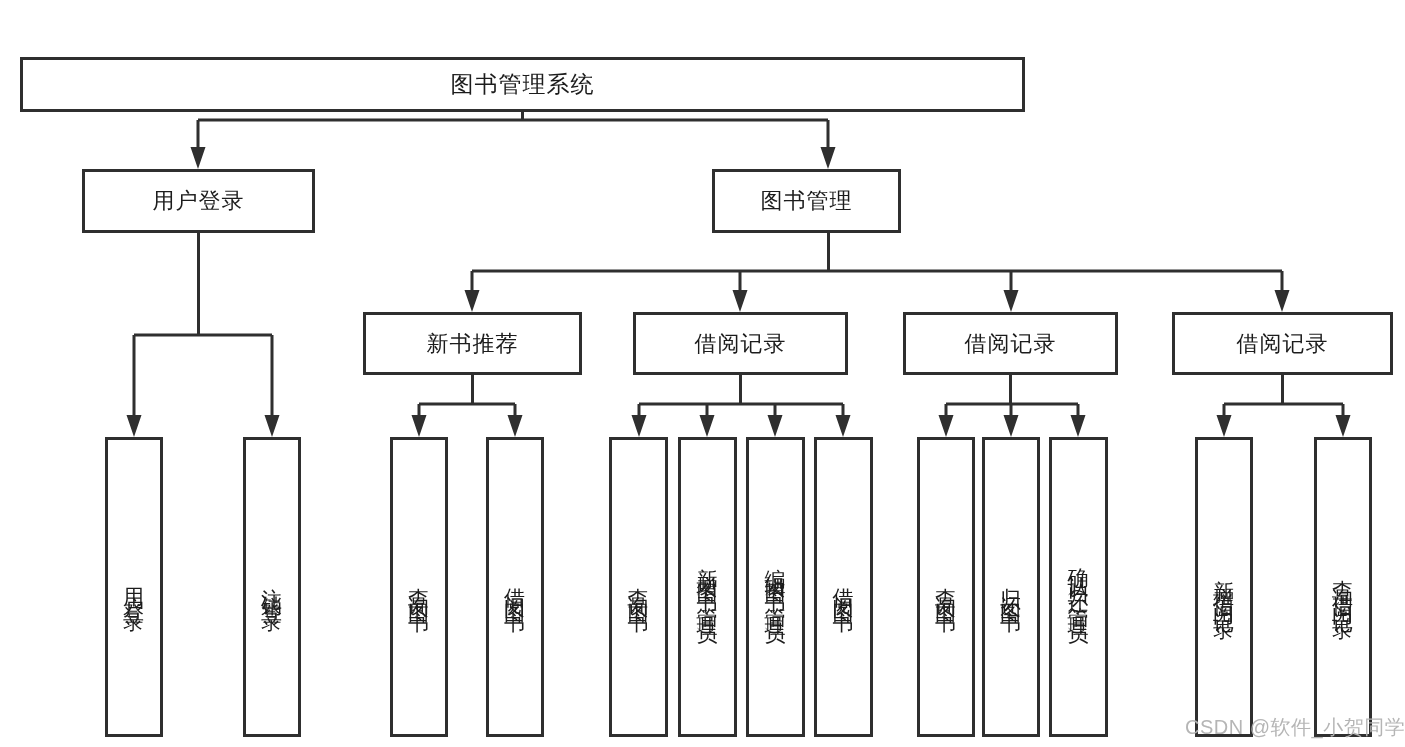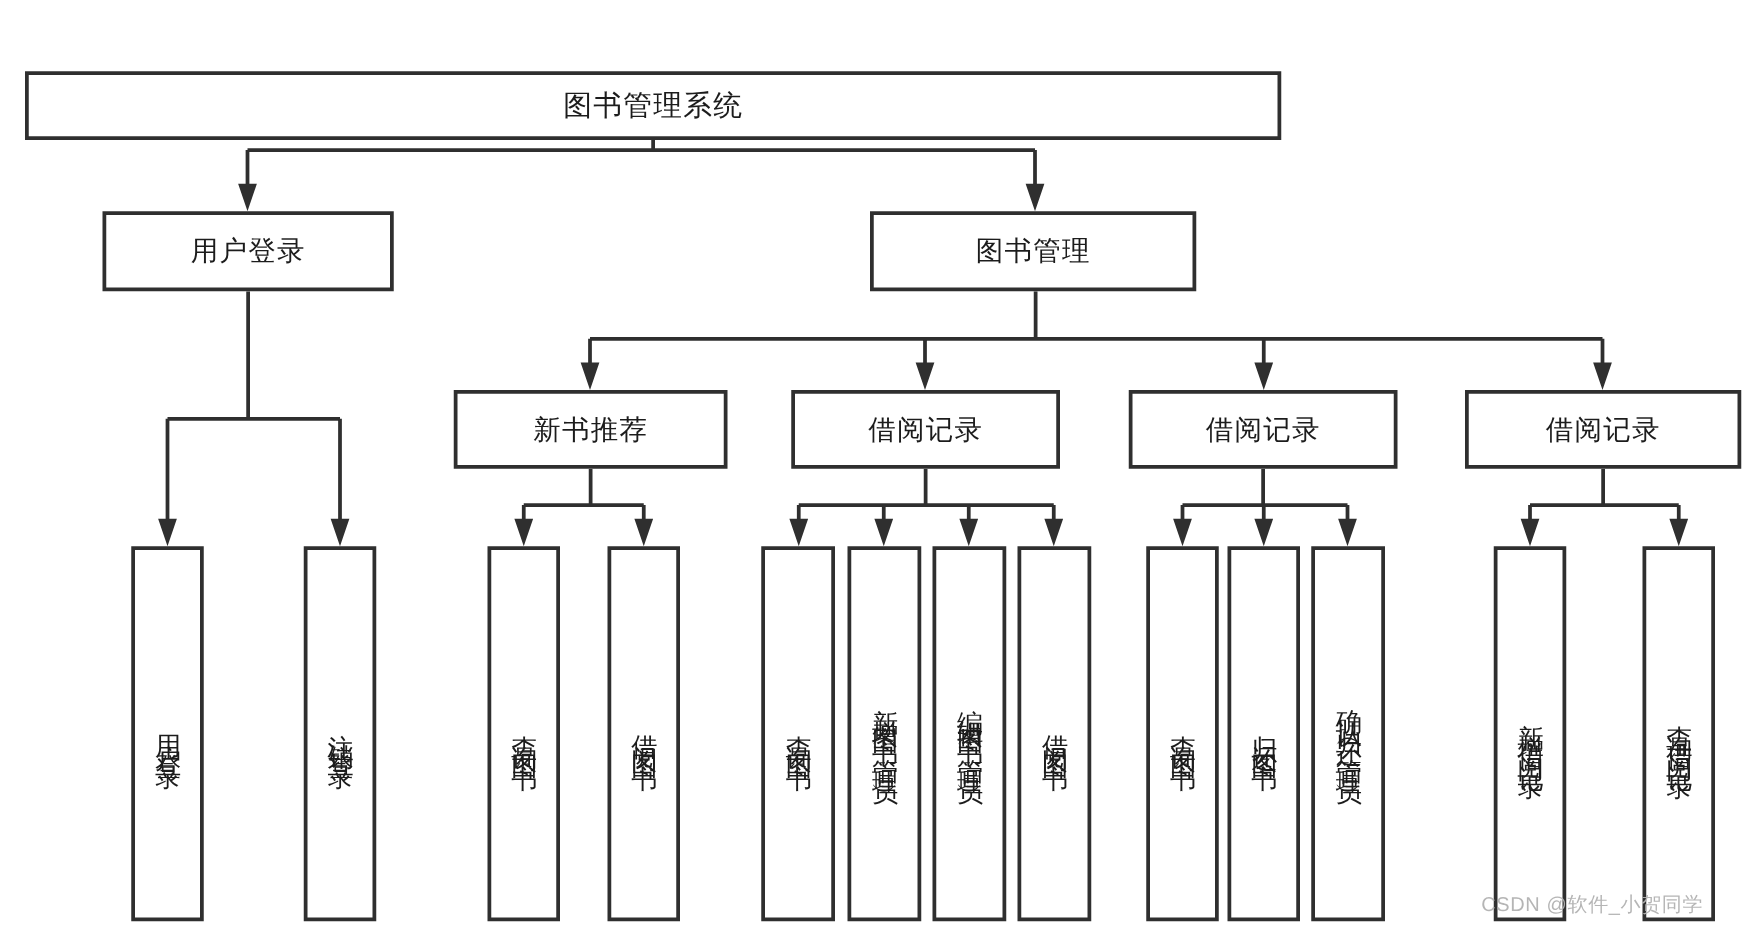--- a/index.html
+++ b/index.html
@@ -34,21 +34,21 @@
     writing-mode: vertical-rl;
     text-orientation: upright;
     font-size: 21px;
     letter-spacing: 8px;
     line-height: 1;
     white-space: nowrap;
   }
   
   #n-root       { left: 20px;   top: 13px;  width: 1005px; height: 55px; margin-top: 44px; }
   #n-user-login { left: 82px;   top: 169px; width: 233px;  height: 64px; }
-  #n-book-mgmt  { left: 696px;  top: 169px; width: 261px;  height: 64px; }
+  #n-book-mgmt  { left: 712px;  top: 169px; width: 189px;  height: 64px; }
   #n-nbr { left: 363px;  top: 312px; width: 219px; height: 63px; }
   #n-bb  { left: 633px;  top: 312px; width: 215px; height: 63px; }
   #n-cb  { left: 903px;  top: 312px; width: 215px; height: 63px; }
   #n-br  { left: 1172px; top: 312px; width: 221px; height: 63px; }
   
   #l-login      { left: 105px; }
   #l-logout     { left: 243px; }
   #l-nbr-query  { left: 390px; }
   #l-nbr-borrow { left: 486px; }
   #l-bb-query   { left: 609px; width: 59px; }
@@ -58,21 +58,21 @@
   #l-cb-query   { left: 917px; }
   #l-cb-return  { left: 982px; }
   #l-cb-confirm { left: 1049px; width: 59px; }
   #l-br-add     { left: 1195px; }
   #l-br-query   { left: 1314px; }
   .watermark {
     position: absolute;
     left: 1185px;
     top: 714px;
     z-index: 3;
-    font-size: 16px;
+    font-size: 20px;
     color: #b2b2b2;
     opacity: 0.95;
     white-space: nowrap;
     letter-spacing: 0.5px;
   }
 </style>
 </head>
 <body>
 
 <div class="canvas">

